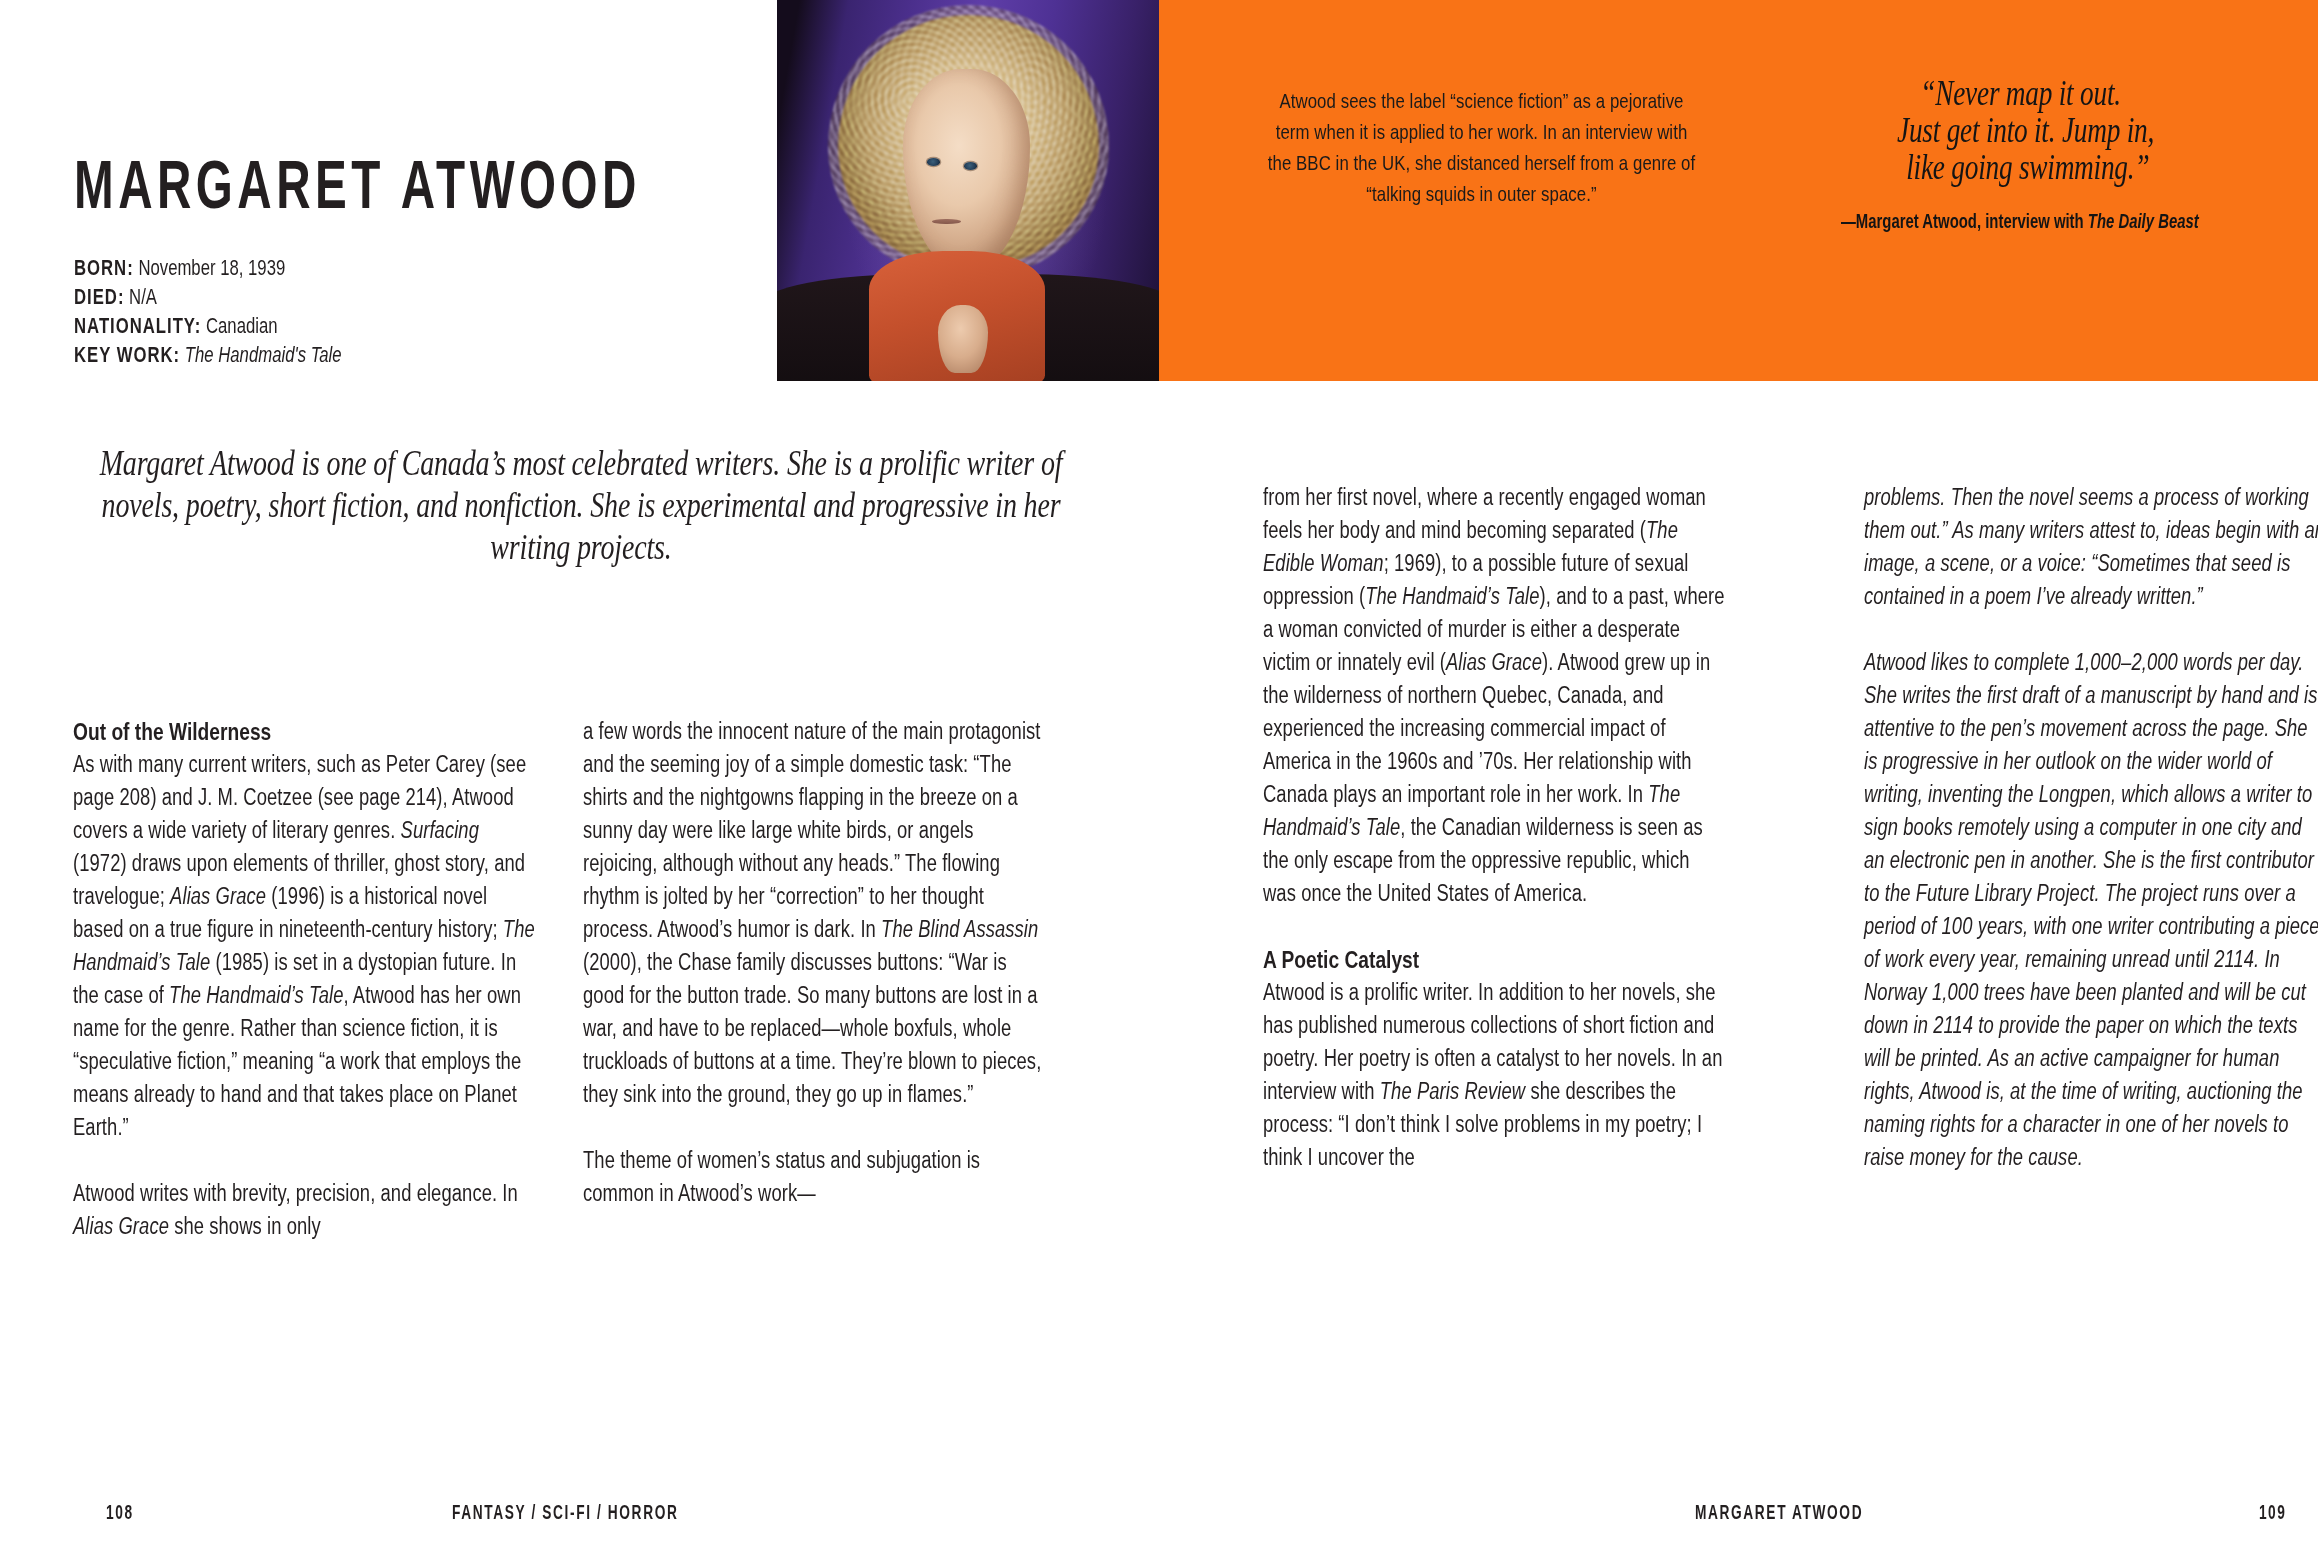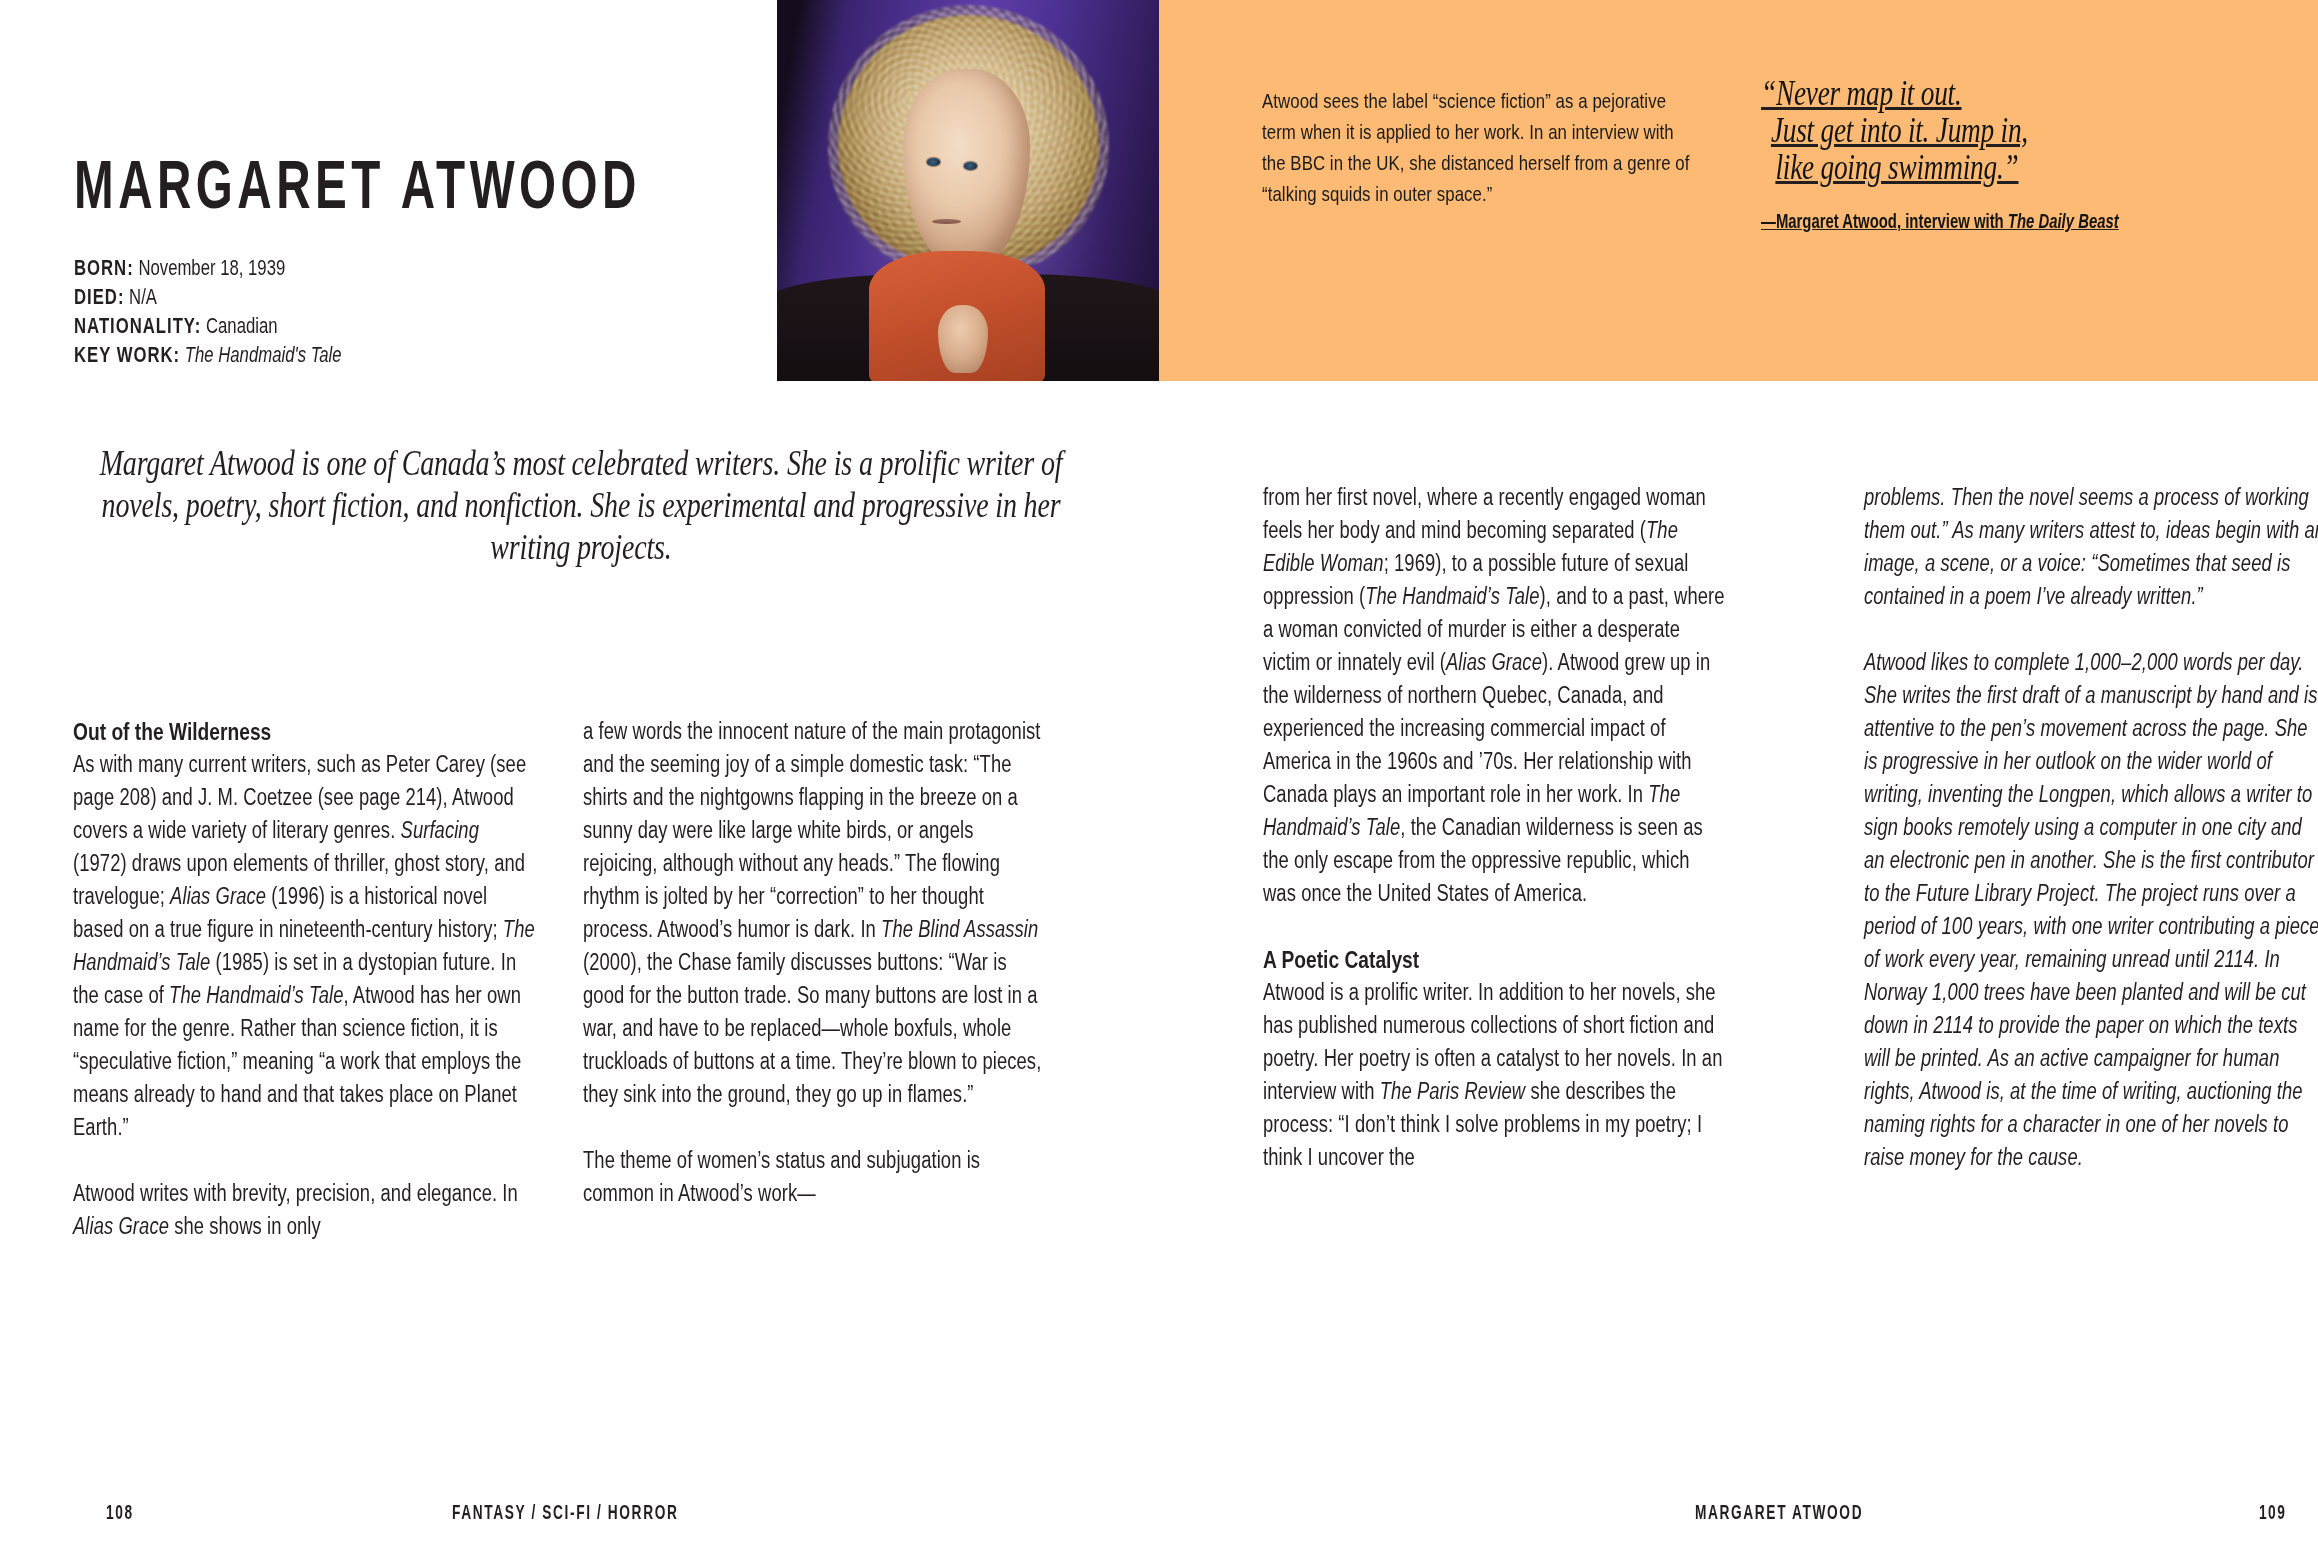--- a/index.html
+++ b/index.html
@@ -131,21 +131,22 @@
     background: radial-gradient(ellipse 70% 70% at 45% 35%, #edcbae 0%, #d8ad8c 60%, #b98b6c 100%);
     border-radius: 46% 46% 34% 34% / 40% 40% 60% 60%;
   }
 
   .pink-panel {
     position: absolute;
     left: 1159px;
     top: 0;
     width: 1159px;
     height: 381px;
-    background: #fdba74;
+    background: #f97316;
+    text-align: center;
   }
 
   .callout {
     position: absolute;
     left: 103px;
     top: 85px;
     width: 439px;
   }
   .callout p {
     margin: 0;
@@ -158,21 +159,20 @@
     width: 125%;
     color: #1a1a1a;
     letter-spacing: 0.1px;
   }
 
   .pullquote {
     position: absolute;
     left: 602px;
     top: 75px;
     width: 520px;
-    text-decoration: underline;
   }
   .pullquote .pq-lines {
     font-family: "Liberation Serif", "DejaVu Serif", serif;
     font-style: italic;
     font-size: 35px;
     line-height: 37px;
     color: #141414;
     transform: scaleX(0.78);
     transform-origin: left top;
     width: 128%;

